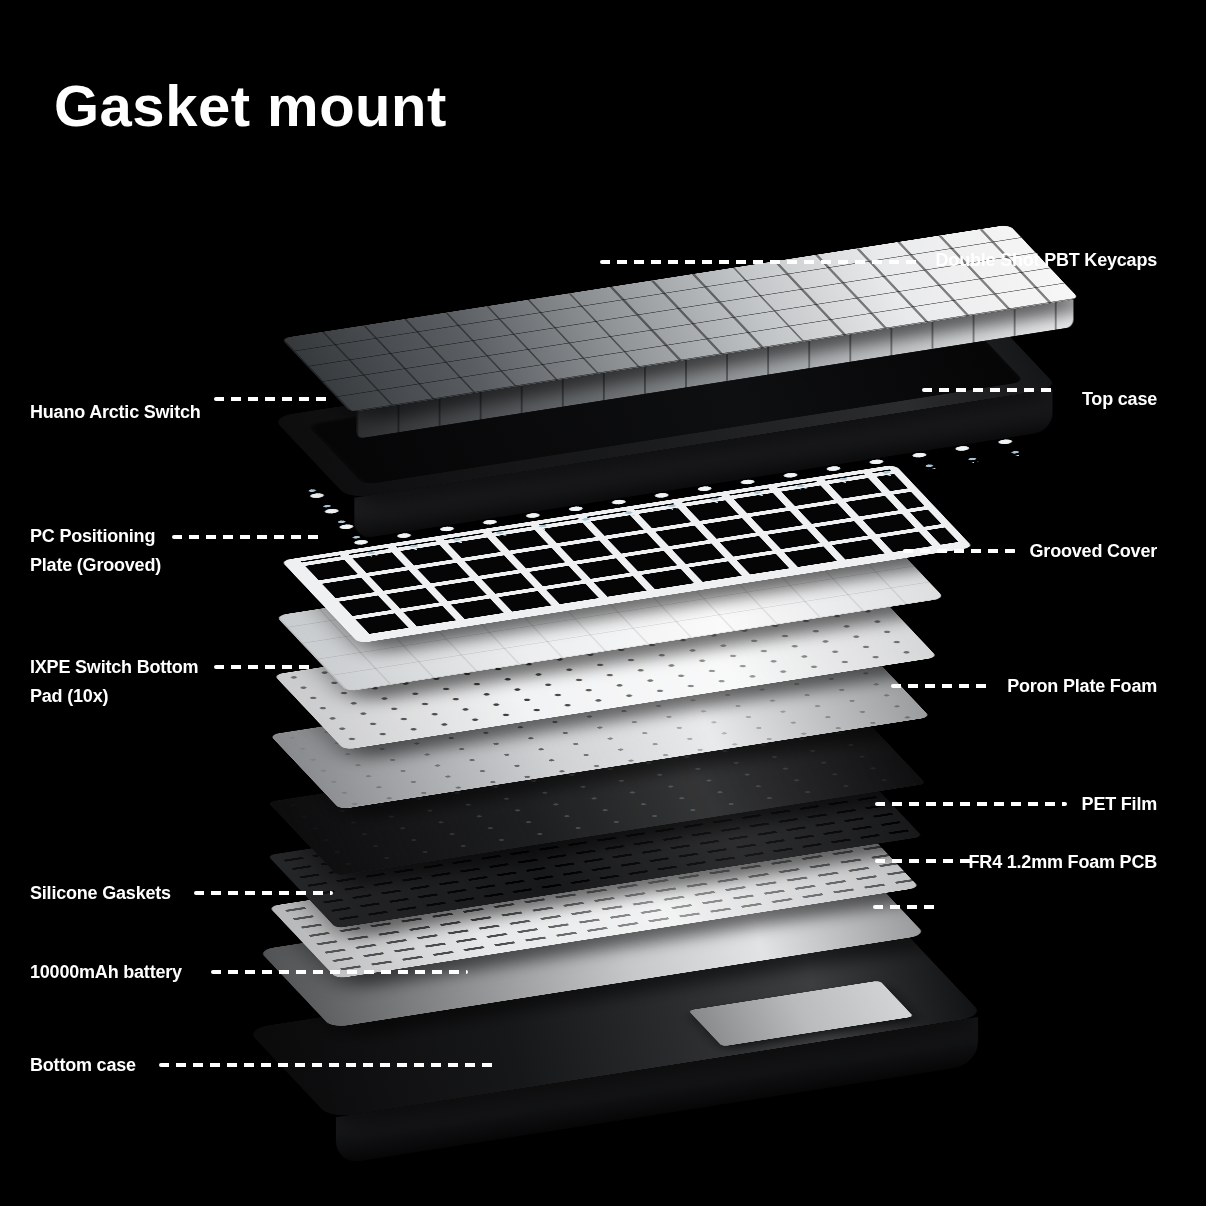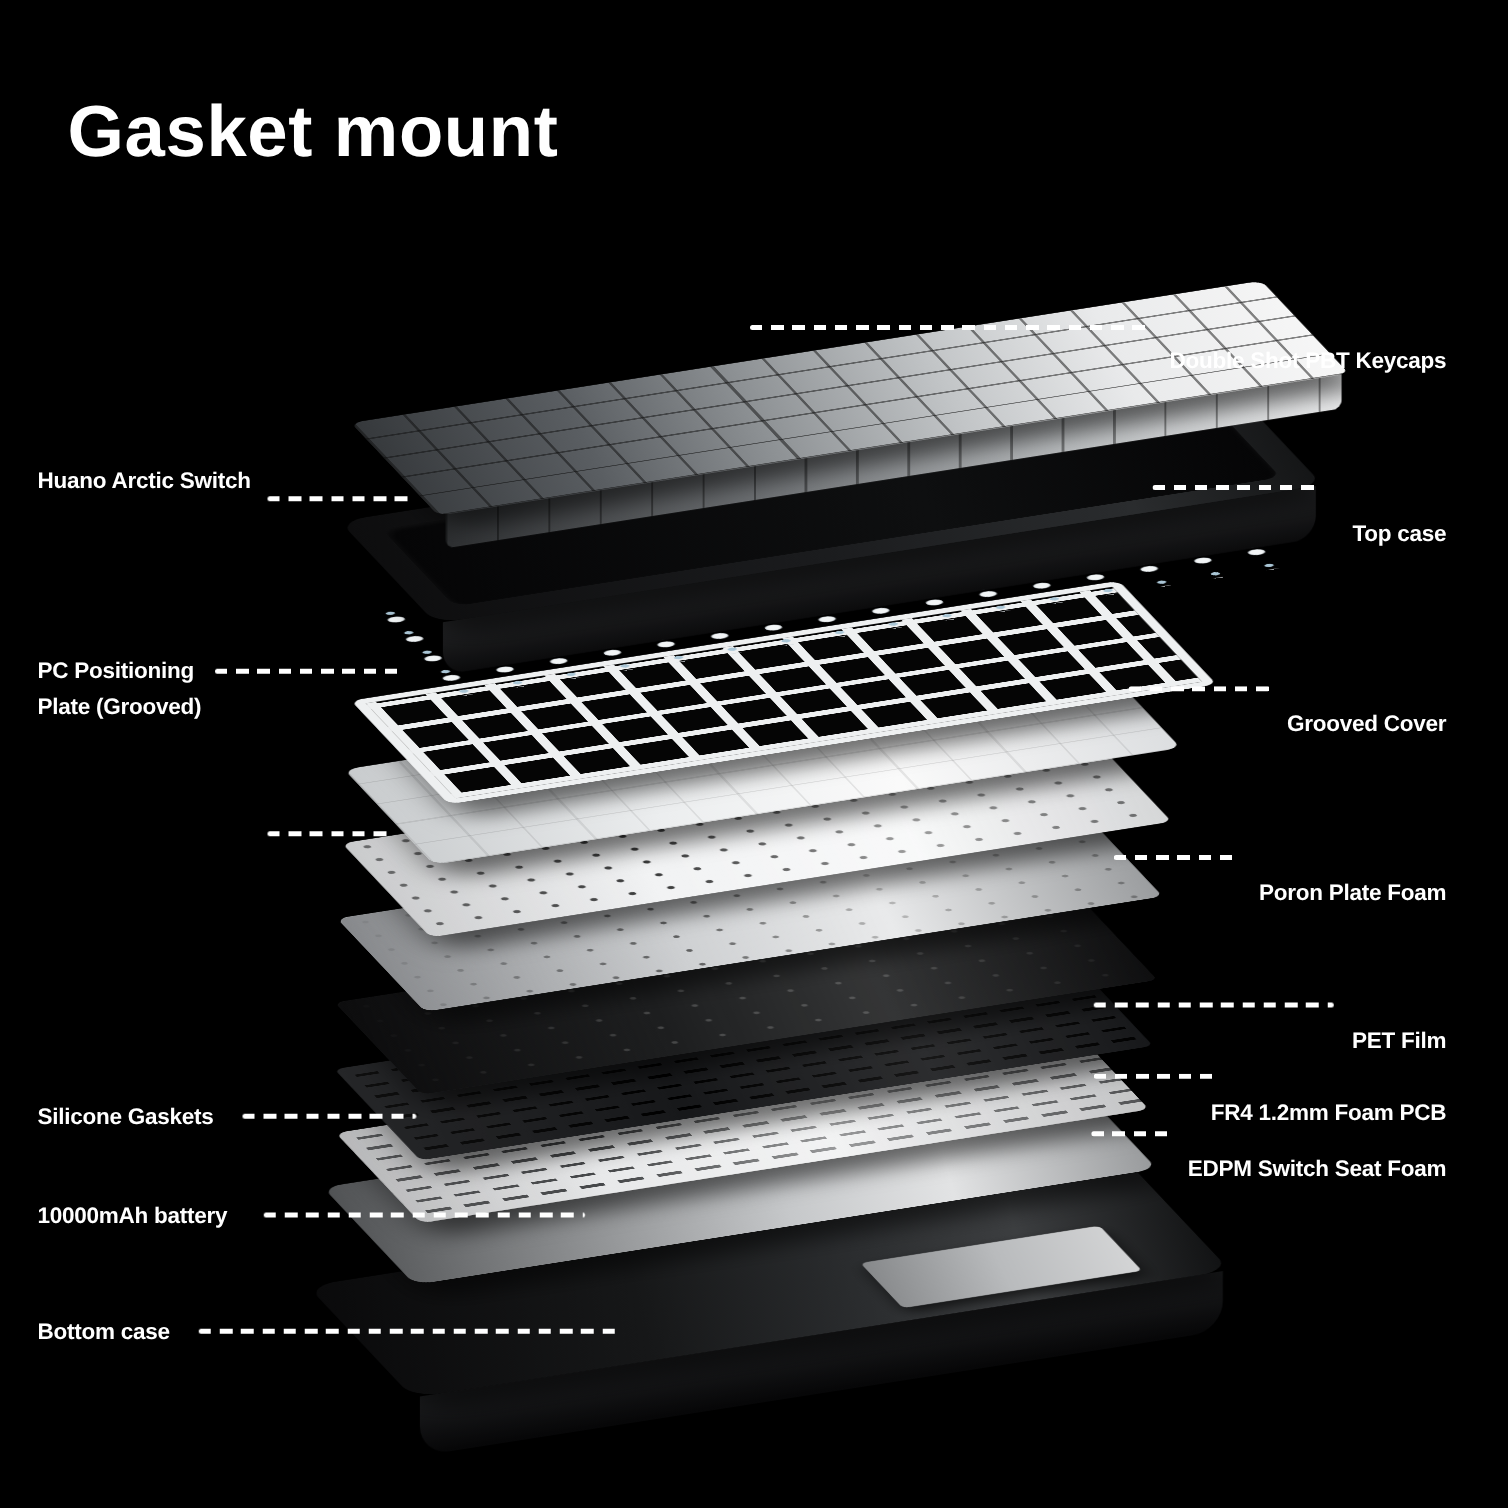--- a/index.html
+++ b/index.html
@@ -153,21 +153,21 @@
   .keycaps .face{height:30px;border-radius:0 0 8px 8px;
     background-image:
       repeating-linear-gradient(90deg,rgba(0,0,0,.4) 0 2px,rgba(0,0,0,0) 2px 44px),
       linear-gradient(90deg,#2c2e30,#6c6f72 35%,#b9bcbe 70%,#e8e9ea);}
   
   .callout{
     position:absolute;color:var(--text,#fff);
     font-size:18px;font-weight:700;line-height:29px;letter-spacing:-0.2px;
     white-space:nowrap;
   }
-  .callout.right{text-align:right;margin-top:28px;}
+  .callout.right{text-align:right;}
   .cl-line{display:block;}
   .dash{
     position:absolute;height:4px;border-radius:2px;
     background-image:repeating-linear-gradient(90deg,var(--leader,#fff) 0 10px,rgba(0,0,0,0) 10px 17px);
   }
 </style>
 </head>
 <body>
 
 <div id="canvas">
@@ -250,36 +250,37 @@
   <div class="callout right" style="right:49px;top:790px">
     <span class="cl-line">PET Film</span>
   </div>
   <div class="dash" style="left:875px;top:802px;width:192px"></div>
 
   <div class="callout right" style="right:49px;top:848px">
     <span class="cl-line">FR4 1.2mm Foam PCB</span>
   </div>
   <div class="dash" style="left:875px;top:859px;width:98px"></div>
 
-  <div class="callout right" style="right:49px;top:893px">
-    <span class="cl-line">EDPM Switch Seat Foam</span>
-  </div>
   <div class="dash" style="left:873px;top:905px;width:65px"></div>
 
-  <div class="callout left" style="left:30px;top:370px">
+  <div class="callout left" style="left:30px;top:398px">
     <span class="cl-line">Huano Arctic Switch</span>
   </div>
   <div class="dash" style="left:214px;top:397px;width:114px"></div>
 
   <div class="callout left" style="left:30px;top:522px">
     <span class="cl-line">PC Positioning</span>
     <span class="cl-line">Plate (Grooved)</span>
   </div>
   <div class="dash" style="left:172px;top:535px;width:150px"></div>
 
+  <div class="callout left" style="left:30px;top:653px">
+    <span class="cl-line">IXPE Switch Bottom</span>
+    <span class="cl-line">Pad (10x)</span>
+  </div>
   <div class="dash" style="left:214px;top:665px;width:99px"></div>
 
   <div class="callout left" style="left:30px;top:879px">
     <span class="cl-line">Silicone Gaskets</span>
   </div>
   <div class="dash" style="left:194px;top:891px;width:139px"></div>
 
   <div class="callout left" style="left:30px;top:958px">
     <span class="cl-line">10000mAh battery</span>
   </div>

